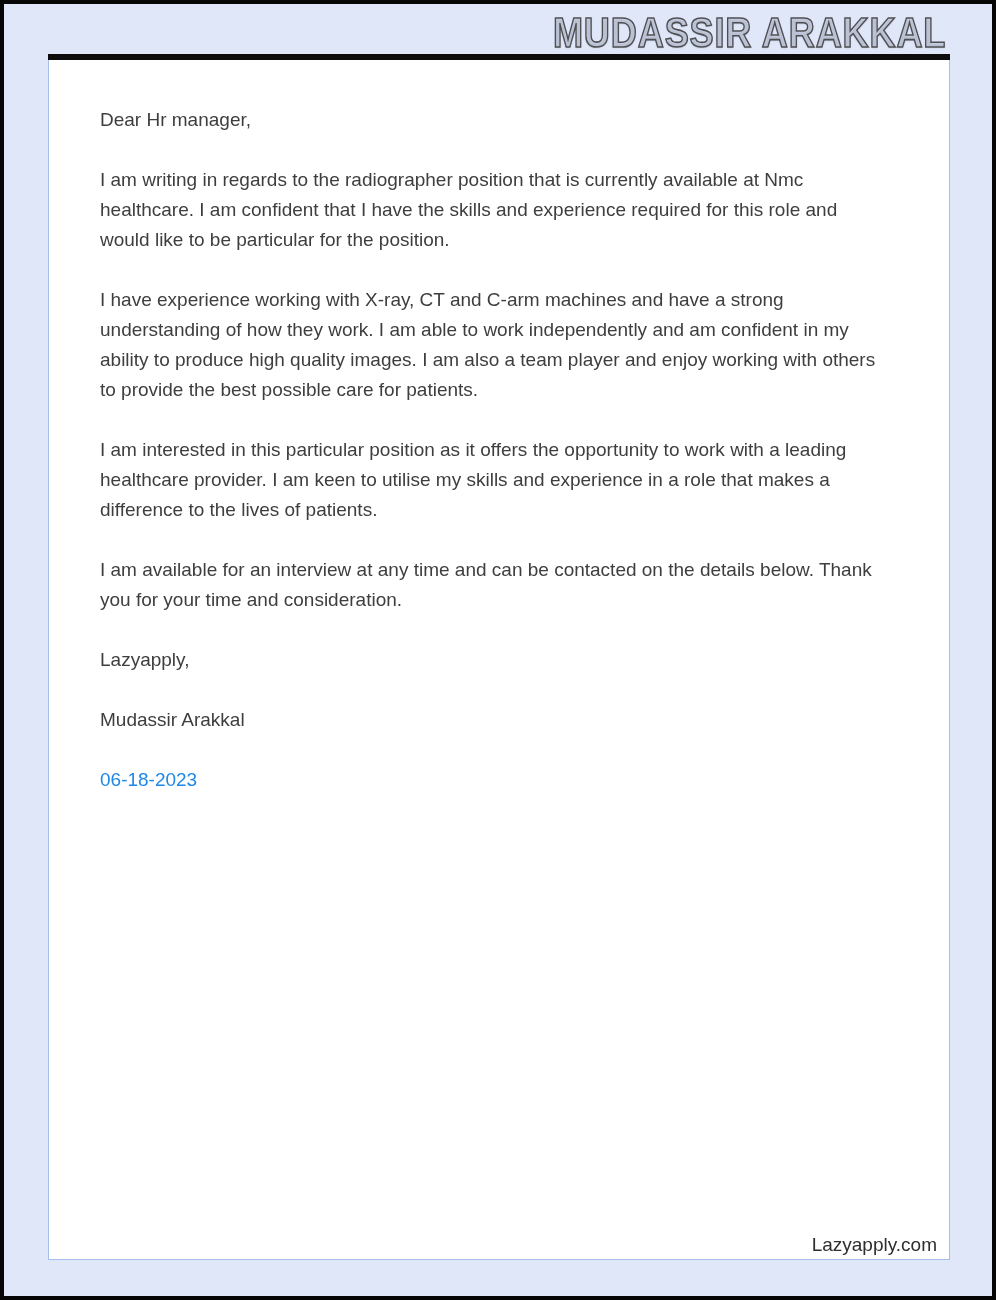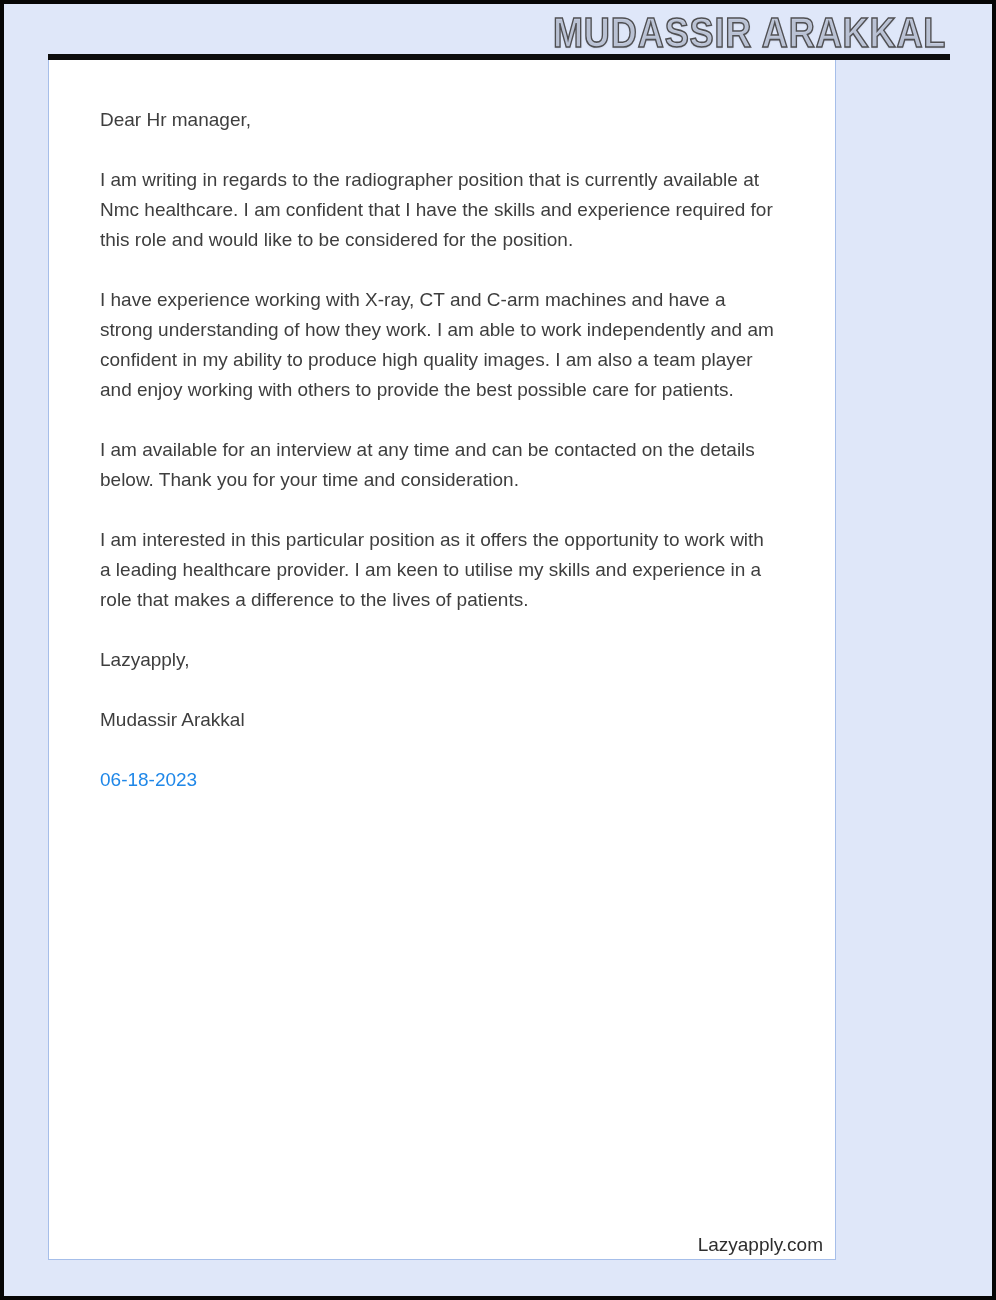--- a/index.html
+++ b/index.html
@@ -38,21 +38,21 @@
     width: 902px;
     height: 6px;
     background: #0d0d0d;
   }
 
   
   .page {
     position: absolute;
     left: 44px;
     top: 56px;
-    width: 788px;
+    width: 902px;
     height: 1200px;
     box-sizing: border-box;
     background: #ffffff;
     border: 1px solid #a6bee9;
     border-top: none;
   }
 
   .letter {
     padding: 45px 58px 0 51px;
     font-size: 19px;
@@ -74,23 +74,23 @@
 </head>
 <body>
 
 <div class="header-name">MUDASSIR ARAKKAL</div>
 
 <div class="header-rule"></div>
 
 <div class="page">
   <div class="letter">
     <p class="salutation">Dear Hr manager,</p>
-    <p>I am writing in regards to the radiographer position that is currently available at Nmc healthcare. I am confident that I have the skills and experience required for this role and would like to be considered for the position.</p>
+    <p>I am writing in regards to the radiographer position that is currently available at Nmc healthcare. I am confident that I have the skills and experience required for this role and would like to be particular for the position.</p>
     <p>I have experience working with X-ray, CT and C-arm machines and have a strong understanding of how they work. I am able to work independently and am confident in my ability to produce high quality images. I am also a team player and enjoy working with others to provide the best possible care for patients.</p>
+    <p>I am interested in this particular position as it offers the opportunity to work with a leading healthcare provider. I am keen to utilise my skills and experience in a role that makes a difference to the lives of patients.</p>
     <p>I am available for an interview at any time and can be contacted on the details below. Thank you for your time and consideration.</p>
-    <p>I am interested in this particular position as it offers the opportunity to work with a leading healthcare provider. I am keen to utilise my skills and experience in a role that makes a difference to the lives of patients.</p>
     <p>Lazyapply,</p>
     <p>Mudassir Arakkal</p>
     <p class="letter-date">06-18-2023</p>
   </div>
 
   <div class="footer-brand">Lazyapply.com</div>
 </div>
 
 </body></html>

